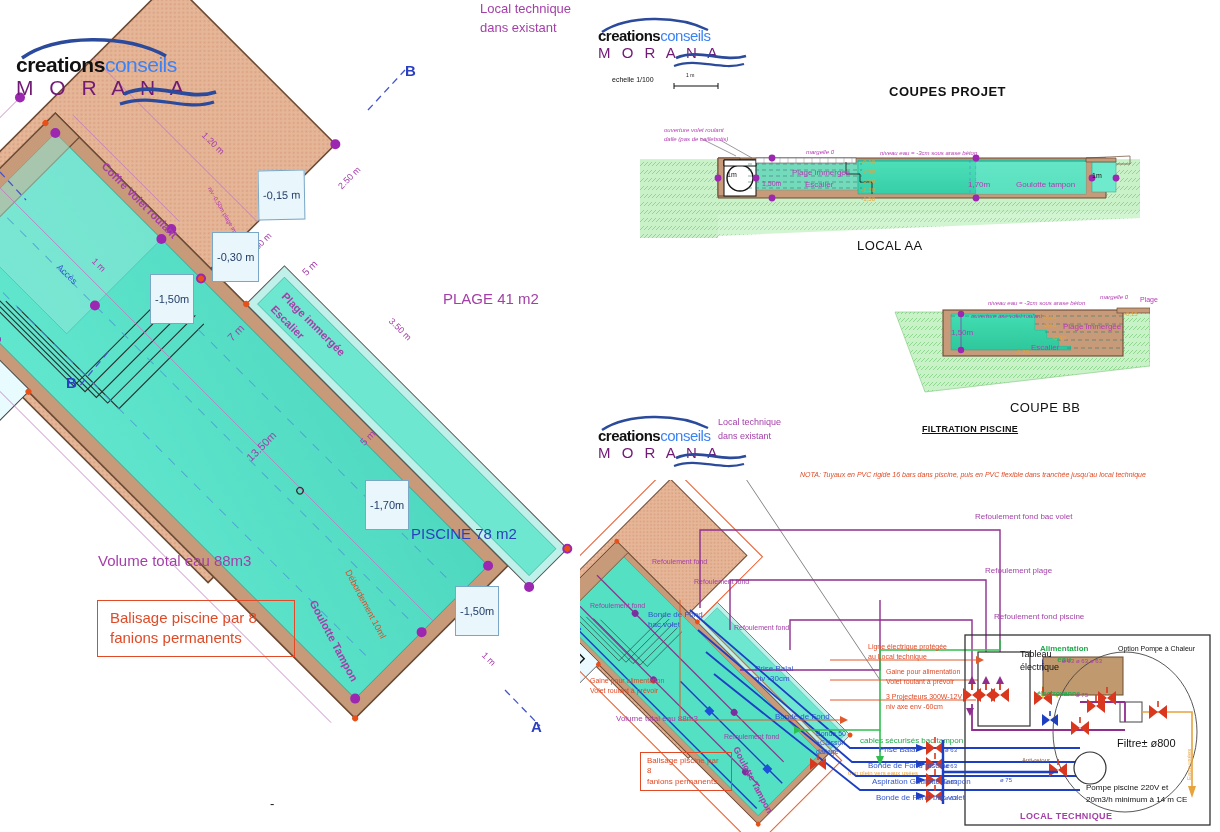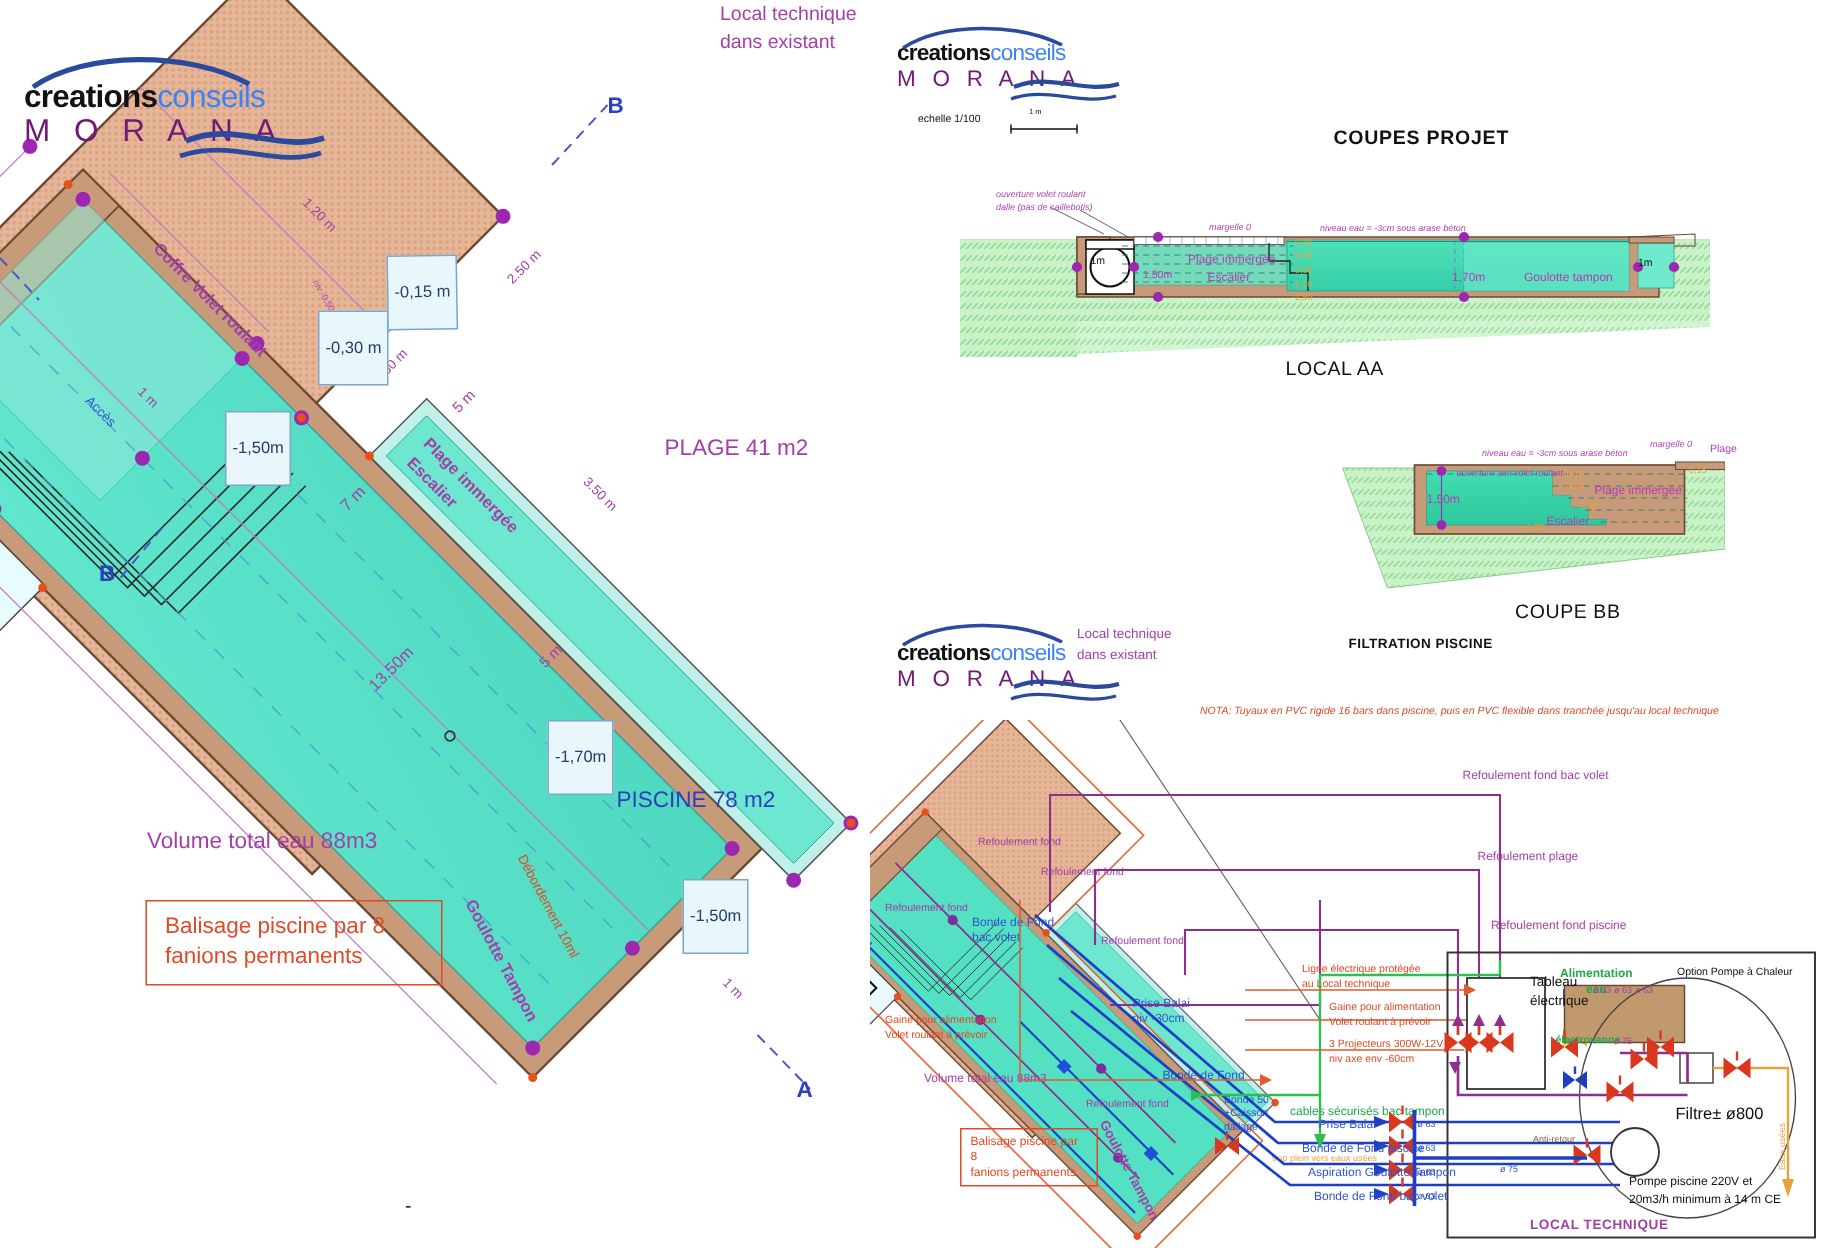--- a/index.html
+++ b/index.html
@@ -162,21 +162,21 @@
 <div class="lbl purple t9" style="left:487px;top:650px;transform:rotate(45deg);transform-origin:left top;">1 m</div>
 
 <div class="lbl purple t11 b" style="left:288px;top:290px;transform:rotate(45deg);transform-origin:left top;">Plage immergée</div>
 <div class="lbl purple t11 b" style="left:277px;top:303px;transform:rotate(45deg);transform-origin:left top;">Escalier</div>
 <div class="lbl mag t6" style="left:212px;top:186px;transform:rotate(60deg);transform-origin:left top;">niv -0,50m plage immergée</div>
 <div class="lbl purple t11 b" style="left:318px;top:598px;transform:rotate(62deg);transform-origin:left top;">Goulotte Tampon</div>
 <div class="lbl red t9" style="left:352px;top:568px;transform:rotate(62deg);transform-origin:left top;">Débordement 10ml</div>
 <div class="lbl blue2 t9" style="left:62px;top:262px;transform:rotate(45deg);transform-origin:left top;">Accès</div>
 
 <div class="abs dimbox" style="left:258px;top:170px;transform:rotate(-1deg);">-0,15 m</div>
-<div class="abs dimbox" style="left:212px;top:207px;text-align:right;">-0,30 m</div>
+<div class="abs dimbox" style="left:212px;top:232px;text-align:right;">-0,30 m</div>
 <div class="abs dimbox" style="left:150px;top:274px;">-1,50m</div>
 <div class="abs dimbox" style="left:365px;top:480px;">-1,70m</div>
 <div class="abs dimbox" style="left:455px;top:586px;">-1,50m</div>
 
 <div class="abs purple t15" style="left:443px;top:290px;">PLAGE 41 m2</div>
 <div class="abs blue t15" style="left:411px;top:525px;">PISCINE  78 m2</div>
 <div class="abs purple t15" style="left:98px;top:552px;">Volume total eau 88m3</div>
 
 <div class="abs boxred t15" style="left:97px;top:600px;width:172px;">
   <div>Balisage piscine par 8</div>
@@ -387,21 +387,21 @@
 <svg class="abs" style="left:598px;top:414px;" width="160" height="58">
   <path d="M4 16 C 30 -1, 80 -1, 110 14" stroke="#2b4a9b" stroke-width="2.4" fill="none"></path>
   <path d="M78 44 C 102 34, 124 49, 148 42" stroke="#2b4a9b" stroke-width="2.8" fill="none"></path>
   <path d="M76 52 C 100 43, 122 57, 146 50" stroke="#2b4a9b" stroke-width="2.2" fill="none"></path>
 </svg>
 
 <div class="abs purple t9" style="left:718px;top:416px;line-height:1.5;">
   <div>Local technique</div>
   <div>dans existant</div>
 </div>
-<div class="abs dark b t9" style="left:899px;top:424px;letter-spacing:0.3px;">FILTRATION PISCINE</div>
+<div class="abs dark b t9" style="left:922px;top:424px;letter-spacing:0.3px;text-decoration:underline;">FILTRATION PISCINE</div>
 <div class="abs red t7 i" style="left:800px;top:471px;">NOTA: Tuyaux en PVC rigide 16 bars dans piscine, puis en PVC flexible dans tranchée jusqu'au local technique</div>
 
 <svg class="abs" style="left:580px;top:480px;" width="280" height="352" viewBox="0 0 280 352">
   <defs>
     <pattern id="hatchPlage2" width="5" height="5" patternUnits="userSpaceOnUse">
       <rect width="5" height="5" fill="#e6b698"></rect>
       <circle cx="1.2" cy="1.2" r="0.9" fill="#d99f7e"></circle>
       <circle cx="3.7" cy="3.7" r="0.9" fill="#d99f7e"></circle>
     </pattern>
   </defs>

